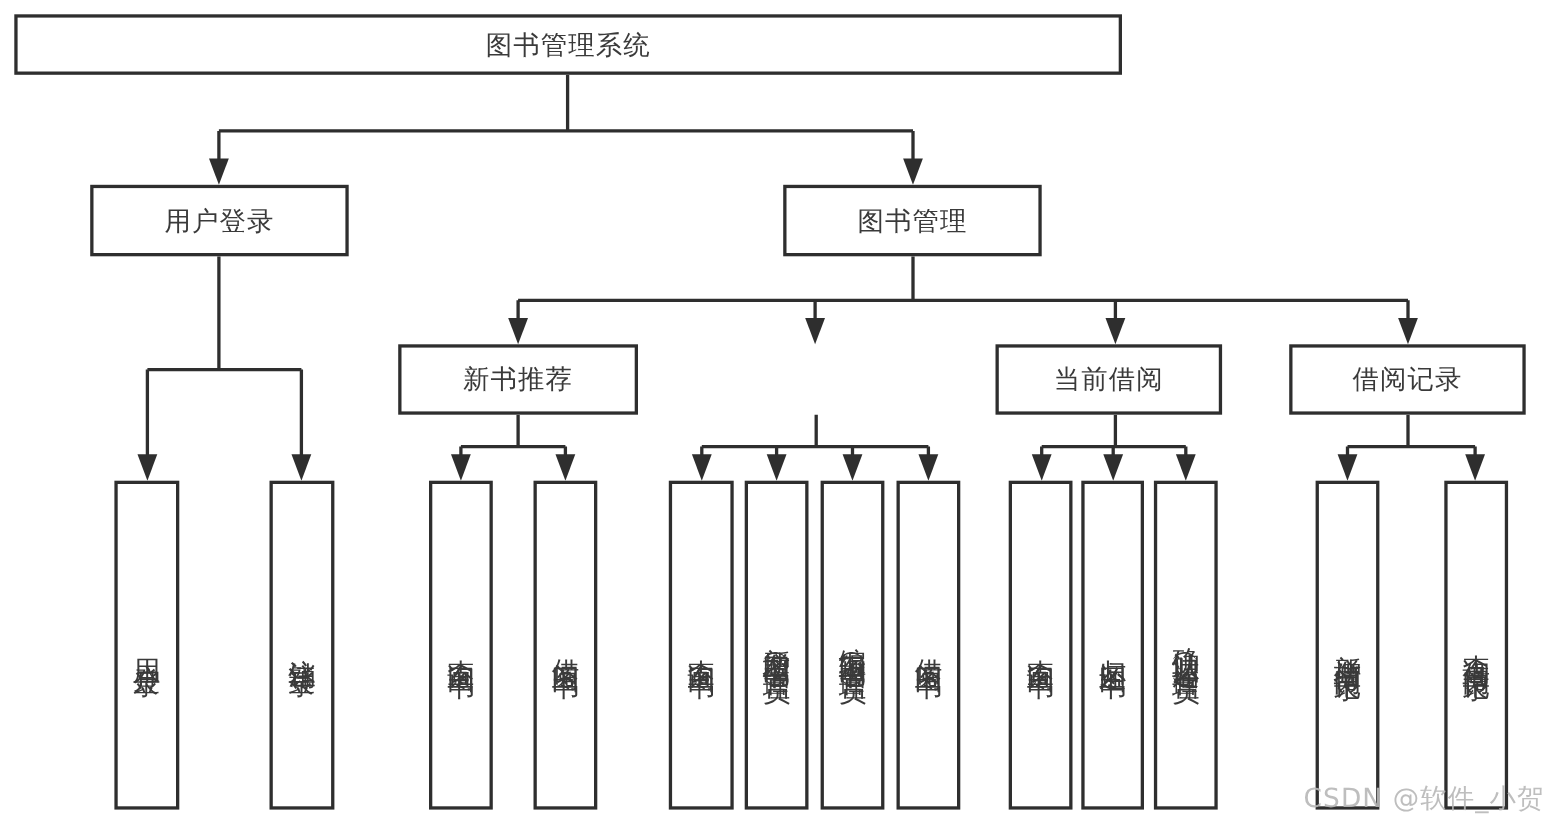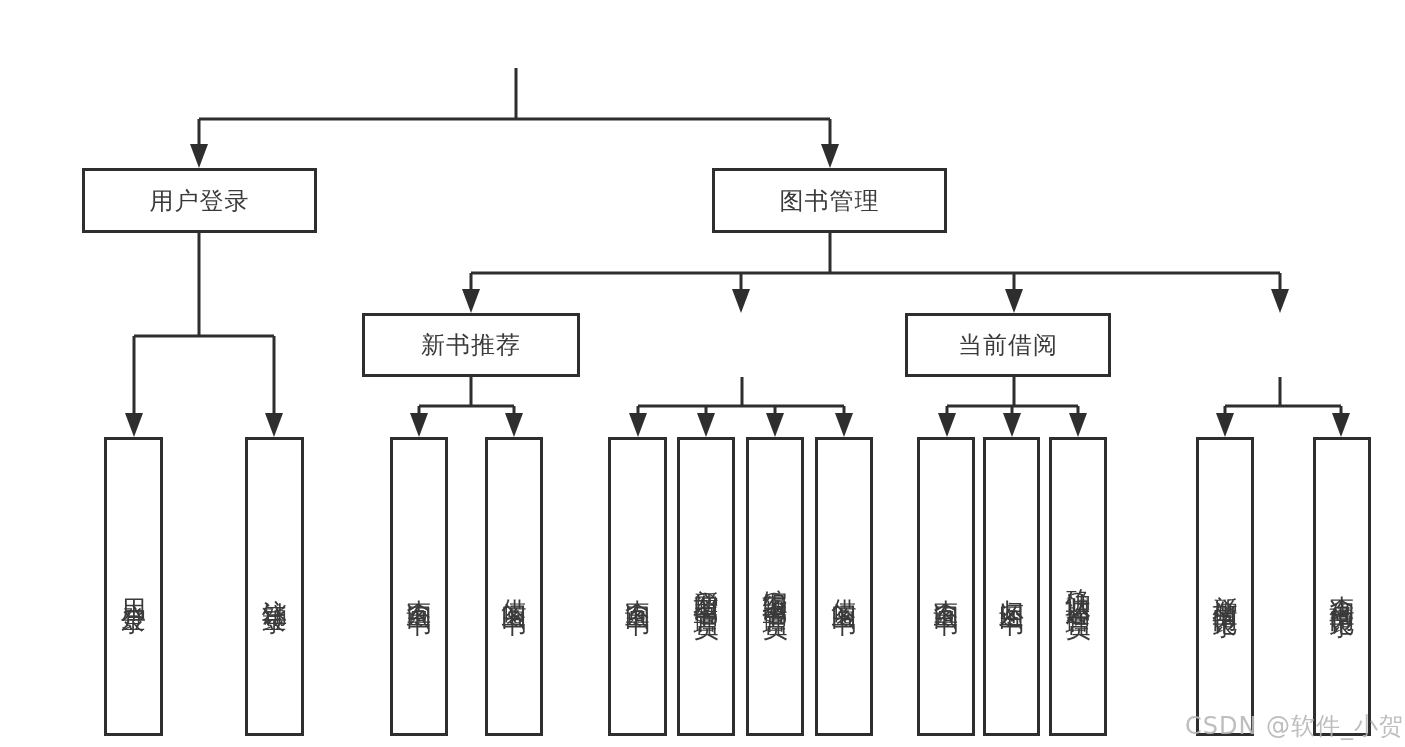--- a/index.html
+++ b/index.html
@@ -96,26 +96,28 @@
       <polygon points="1069,413 1087,413 1078,437"></polygon>
     </g>
 
     <g>
       <path d="M1280 377 V406 M1225 406 H1341 M1225 406 V417 M1341 406 V417"></path>
       <polygon points="1216,413 1234,413 1225,437"></polygon>
       <polygon points="1332,413 1350,413 1341,437"></polygon>
     </g>
   </svg>
 
+  <div class="node h-node" style="left:13px;top:13px;width:1007px;height:55px;">图书管理系统</div>
 
   <div class="node h-node" style="left:82px;top:168px;width:235px;height:65px;">用户登录</div>
   <div class="node h-node" style="left:712px;top:168px;width:235px;height:65px;">图书管理</div>
 
   <div class="node h-node" style="left:362px;top:313px;width:218px;height:64px;">新书推荐</div>
   <div class="node h-node" style="left:905px;top:313px;width:206px;height:64px;">当前借阅</div>
+  <div class="node h-node" style="left:1172px;top:313px;width:215px;height:64px;">借阅记录</div>
 
   <div class="node v-node" style="left:104px;top:437px;width:59px;height:299px;">用户登录</div>
   <div class="node v-node" style="left:245px;top:437px;width:59px;height:299px;">注销登录</div>
 
   <div class="node v-node" style="left:390px;top:437px;width:58px;height:299px;">查询图书</div>
   <div class="node v-node" style="left:485px;top:437px;width:58px;height:299px;">借阅图书</div>
 
   <div class="node v-node" style="left:608px;top:437px;width:59px;height:299px;">查询图书</div>
   <div class="node v-node" style="left:677px;top:437px;width:58px;height:299px;">新增图书（管理员）</div>
   <div class="node v-node" style="left:746px;top:437px;width:58px;height:299px;">编辑图书（管理员）</div>

